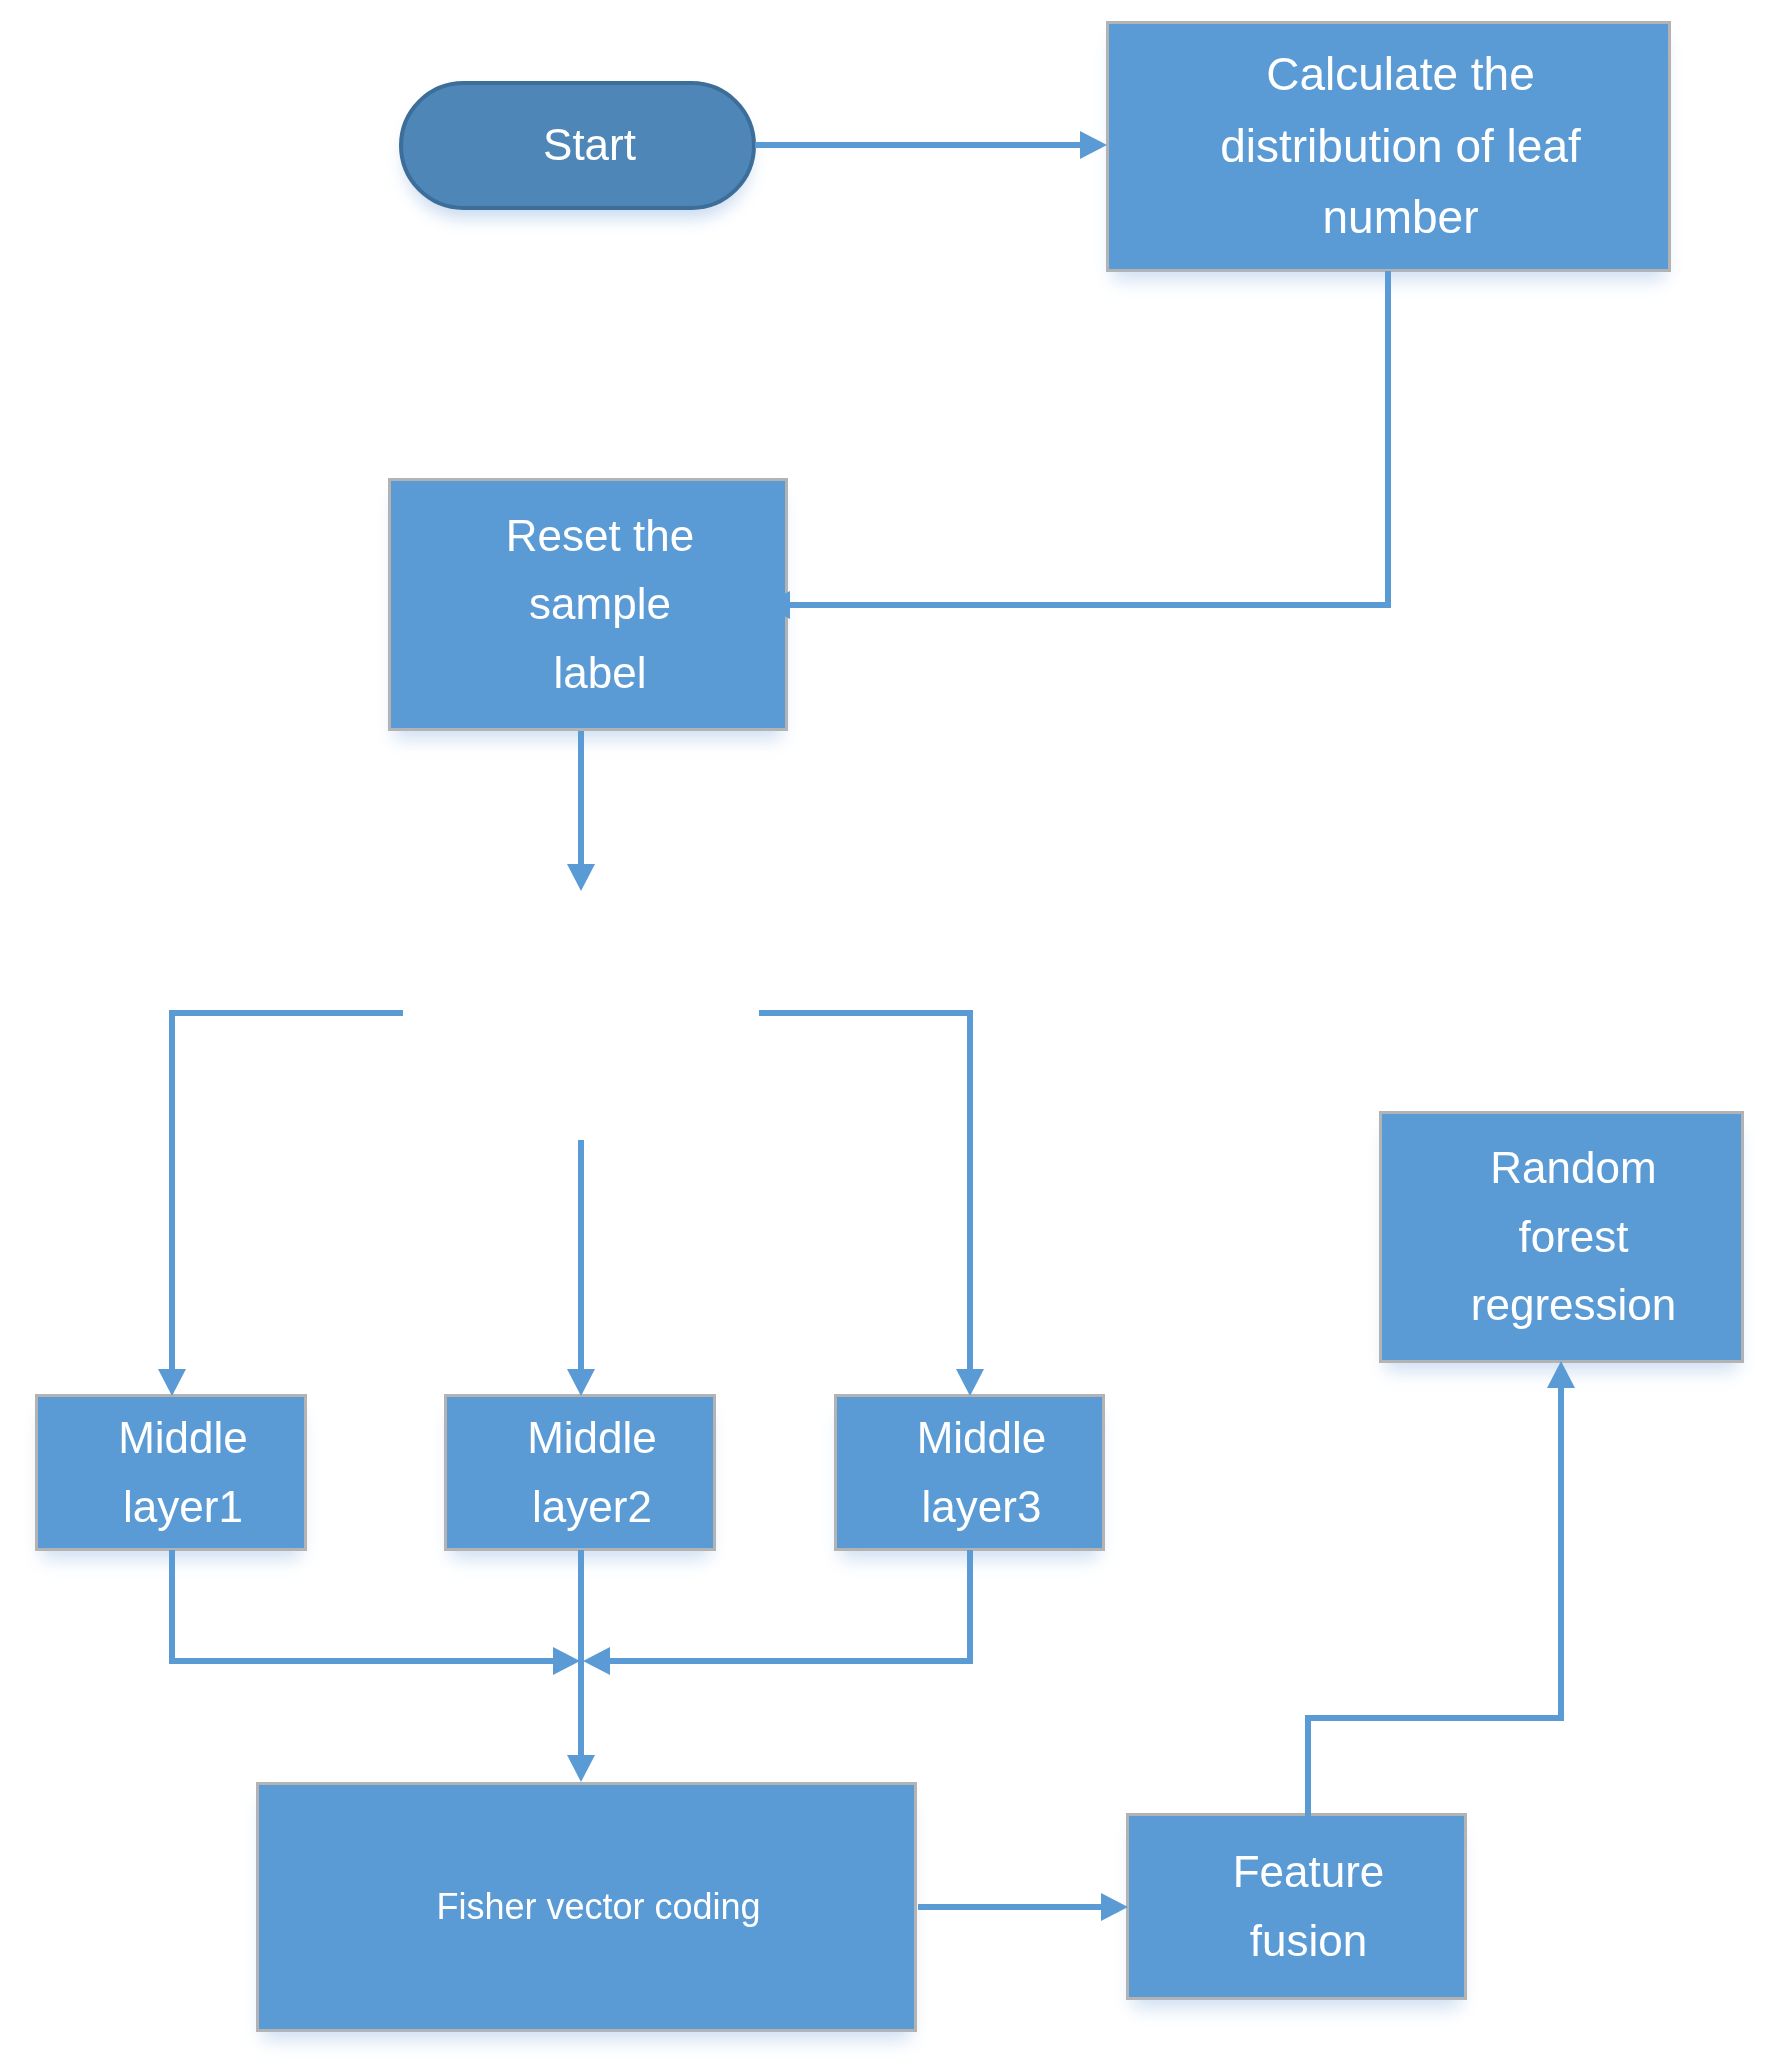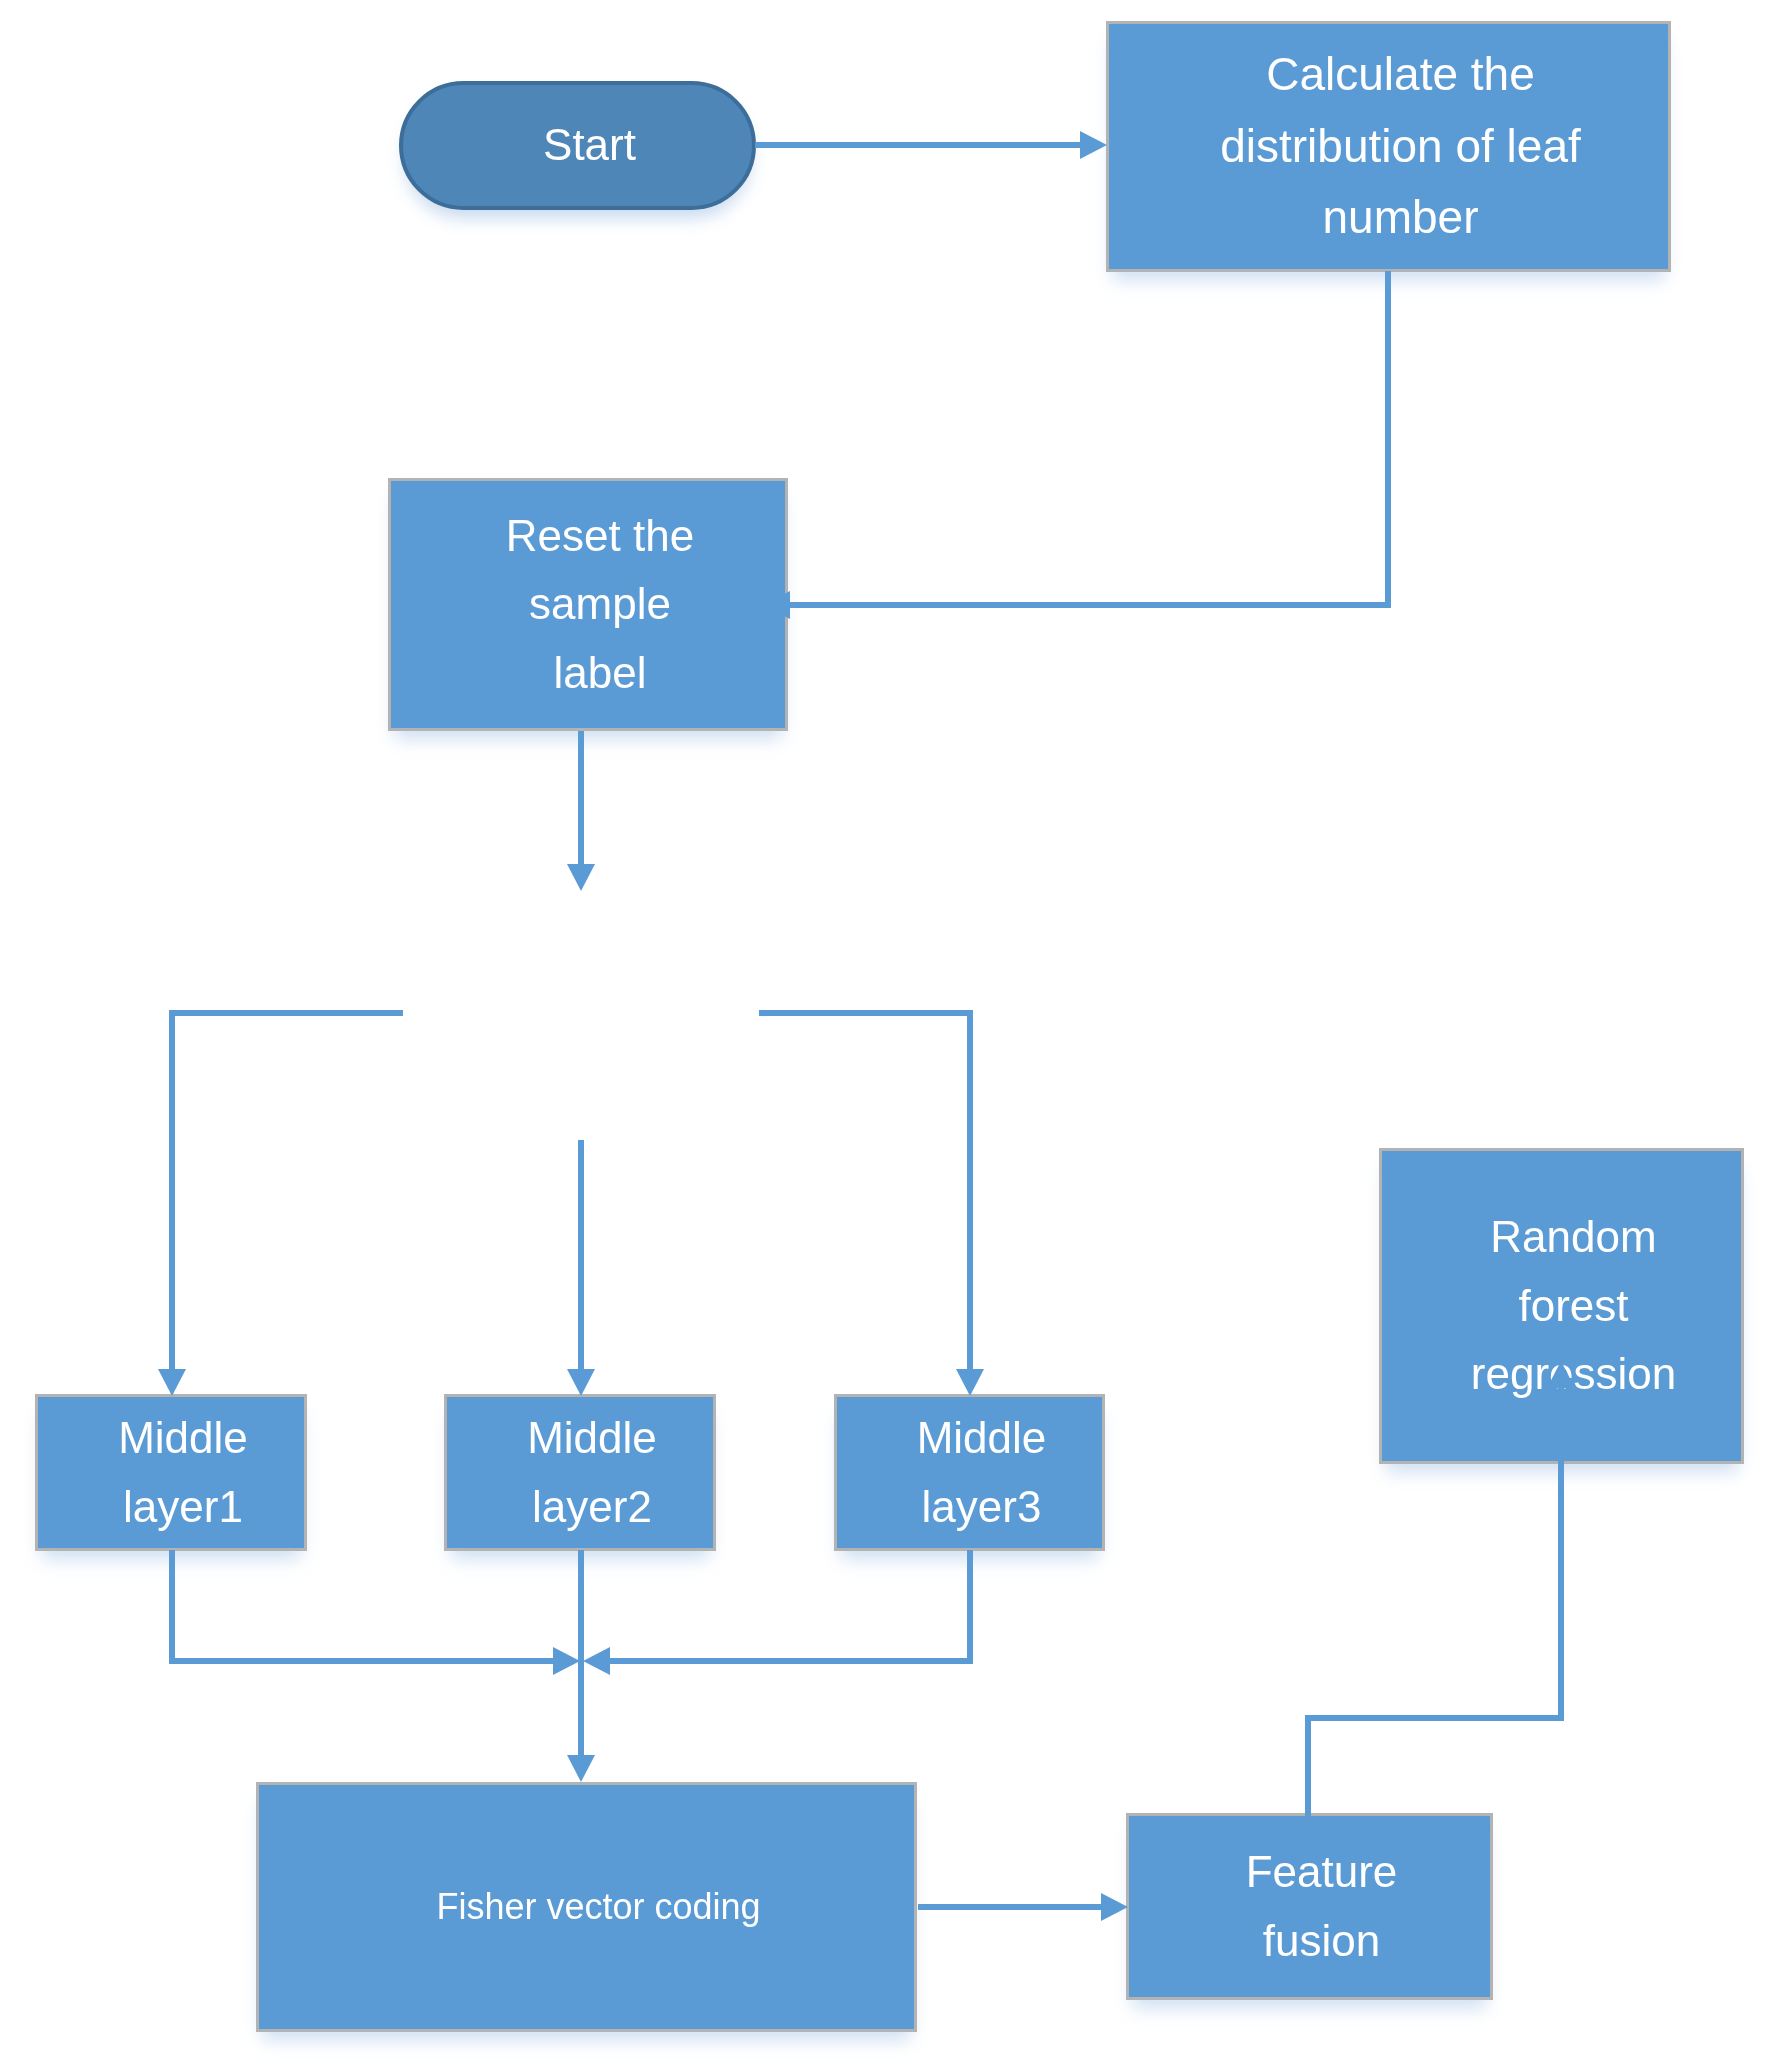--- a/index.html
+++ b/index.html
@@ -55,27 +55,27 @@
 
   <div class="node" style="left:35px;top:1394px;width:272px;height:157px;">Middle
 layer1</div>
 
   <div class="node" style="left:444px;top:1394px;width:272px;height:157px;">Middle
 layer2</div>
 
   <div class="node" style="left:834px;top:1394px;width:271px;height:157px;">Middle
 layer3</div>
 
-  <div class="node" style="left:1379px;top:1111px;width:365px;height:316px;margin-top:37px;">Random
+  <div class="node" style="left:1379px;top:1111px;width:365px;height:252px;">Random
 forest
 regression</div>
 
   <div class="node" style="left:256px;top:1782px;width:661px;height:250px;font-size:36px;">Fisher vector coding</div>
 
-  <div class="node" style="left:1126px;top:1813px;width:367px;height:187px;">Feature
+  <div class="node" style="left:1126px;top:1813px;width:341px;height:187px;">Feature
 fusion</div>
 
   <div class="line" style="left:755px;top:142px;width:325px;height:5.7px;"></div>
   <div class="ah right" style="left:1080px;top:131px;"></div>
 
   <div class="line" style="left:1385px;top:271px;width:5.7px;height:337px;"></div>
   <div class="line" style="left:790px;top:602px;width:601px;height:5.7px;"></div>
   <div class="ah left" style="left:763px;top:591px;"></div>
 
   <div class="line" style="left:578px;top:731px;width:5.7px;height:134px;"></div>

